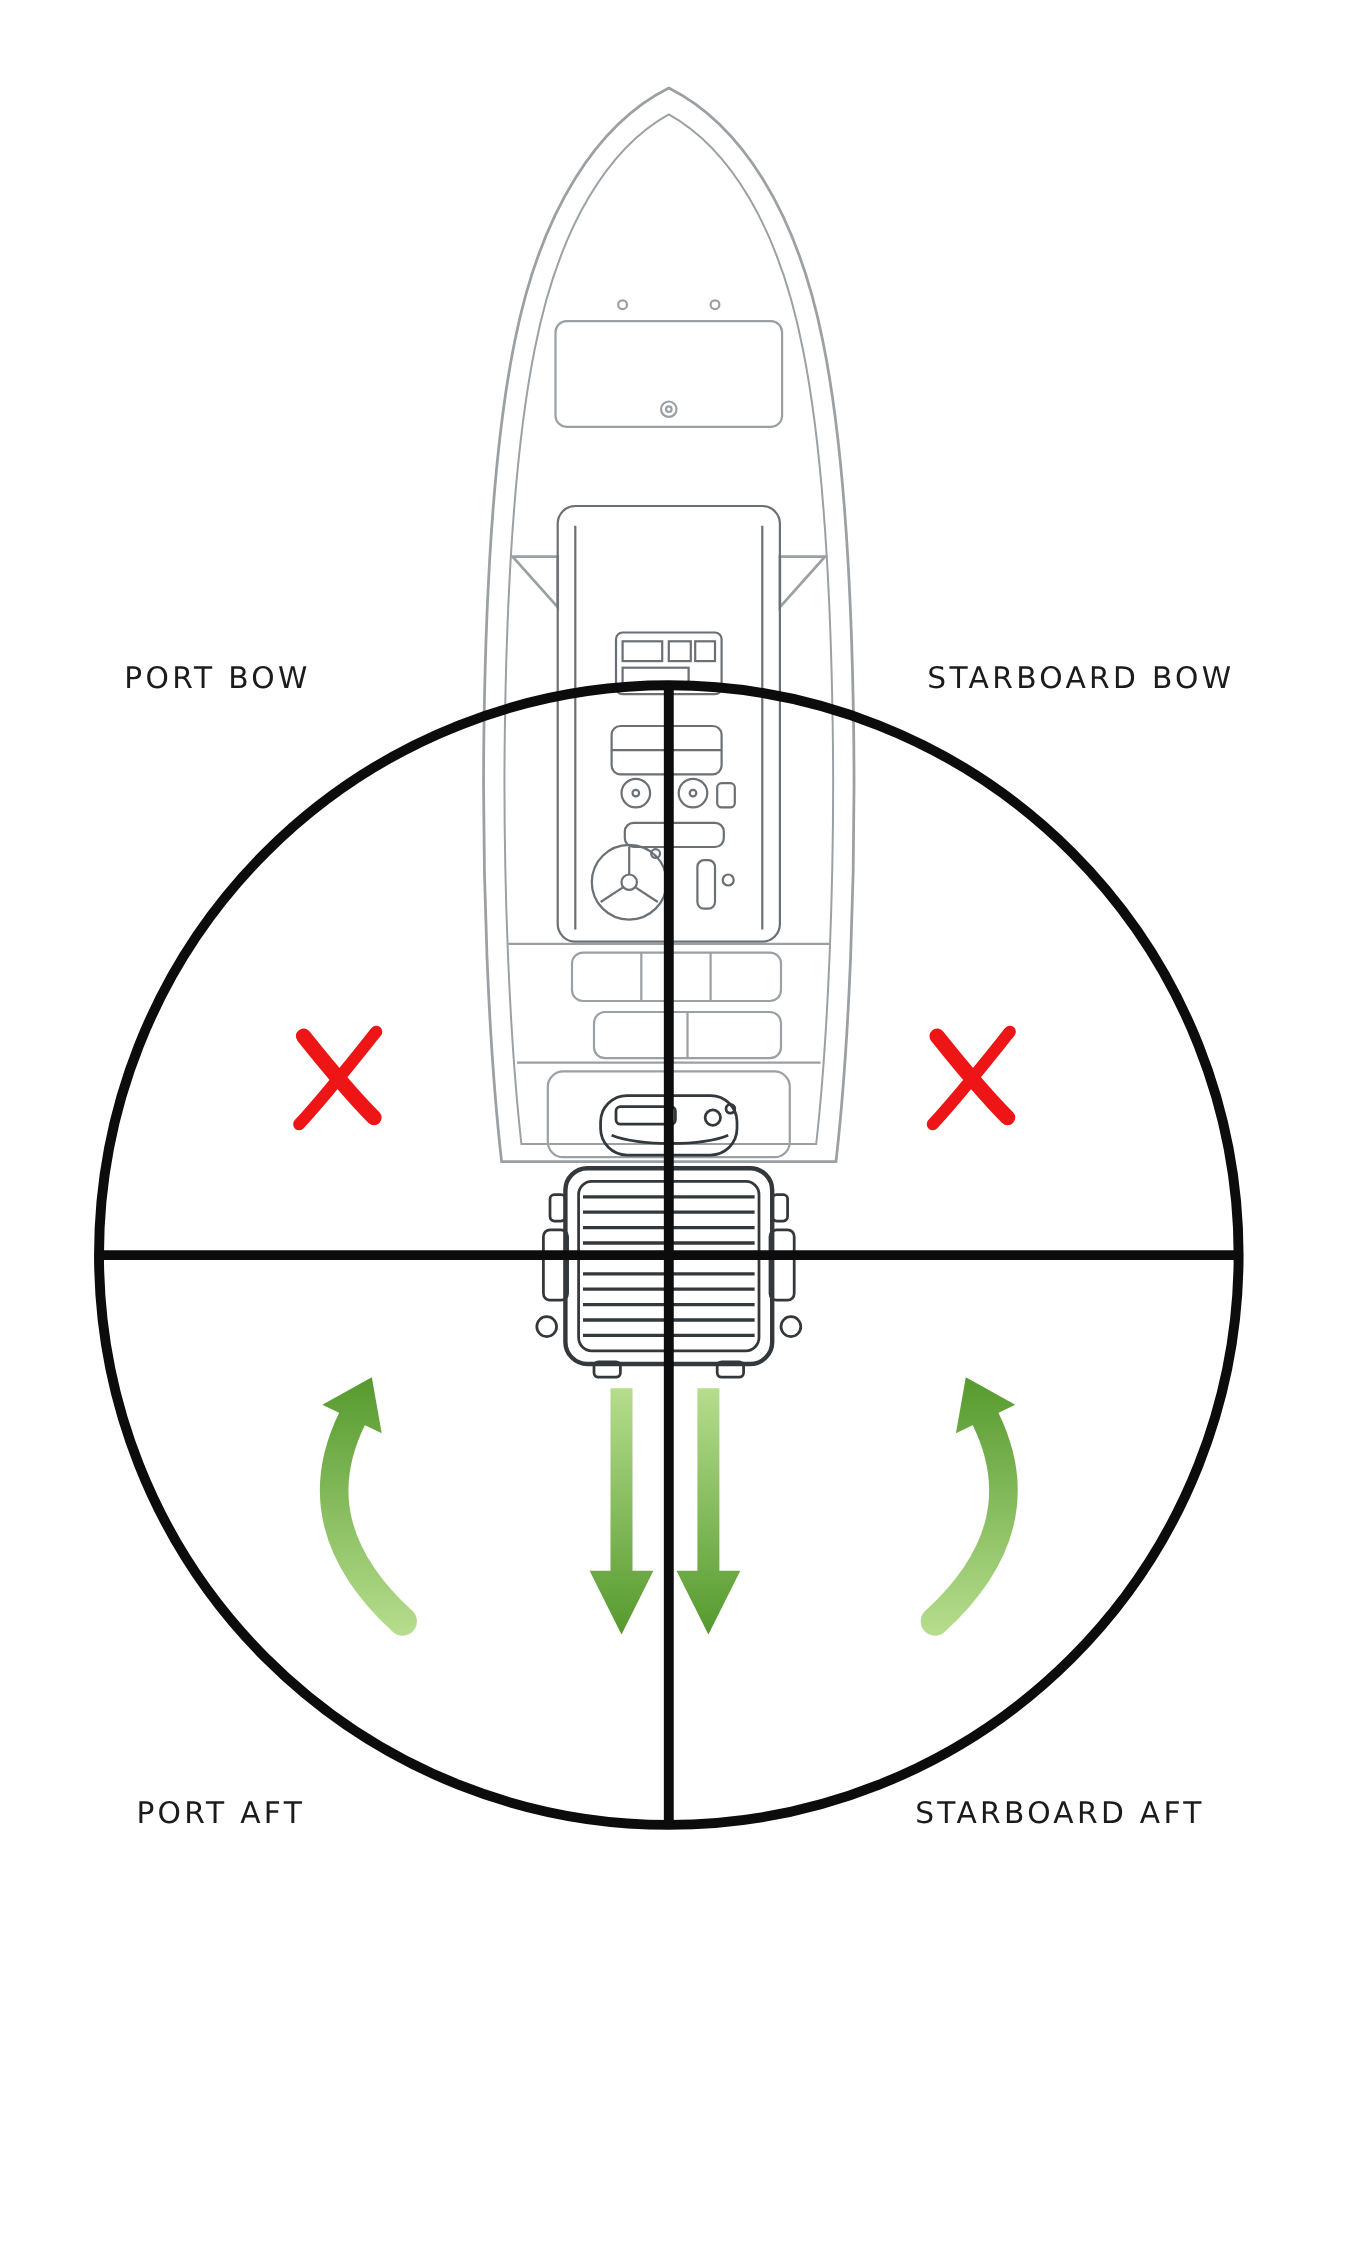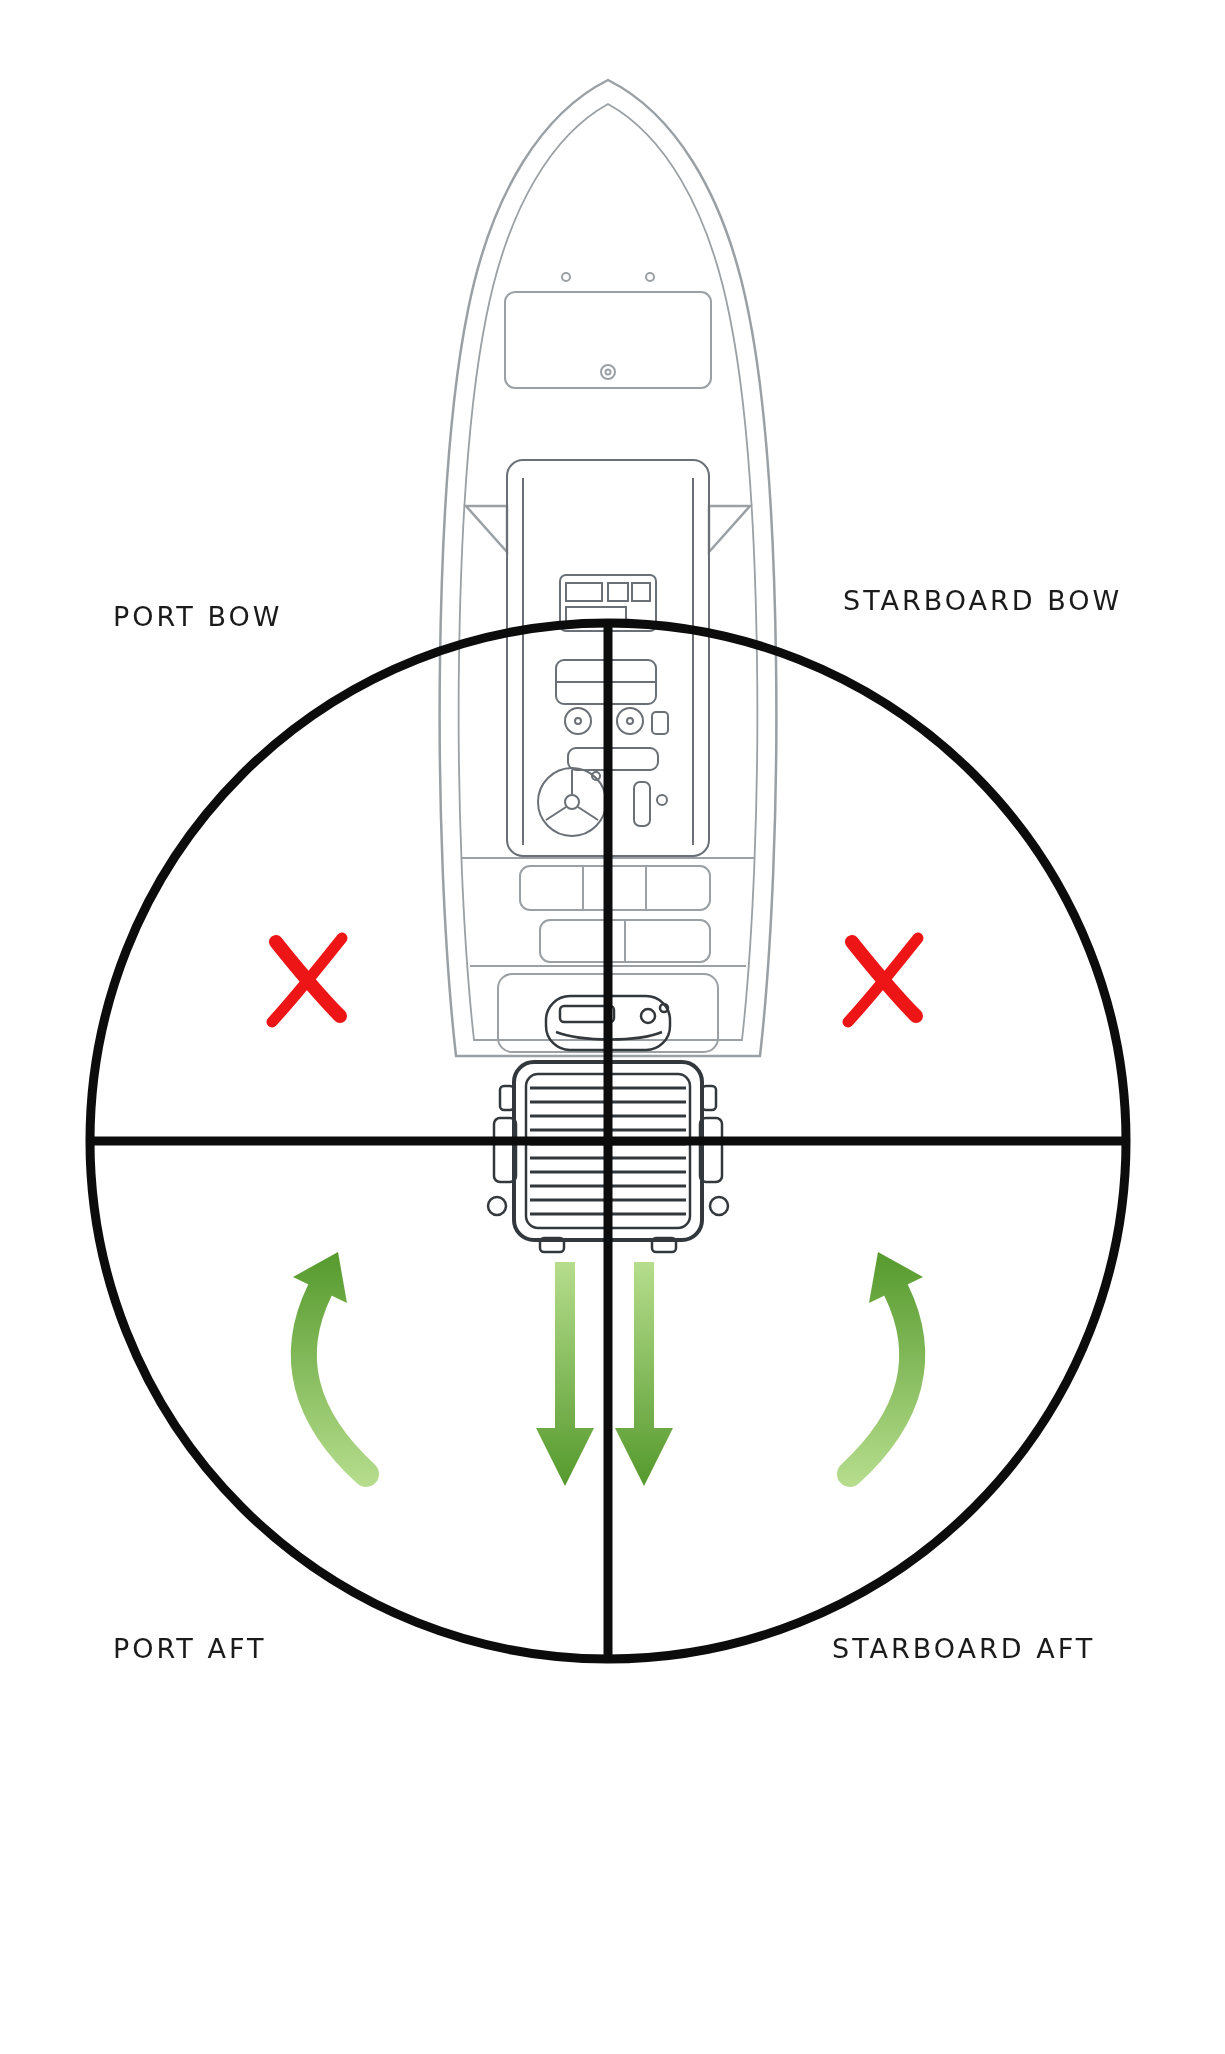--- a/index.html
+++ b/index.html
@@ -25,22 +25,22 @@
   .quadrant-label {
     position: absolute;
     font-size: 27px;
     letter-spacing: 3px;
     color: #1b1b1b;
     font-weight: 500;
     white-space: nowrap;
     user-select: none;
   }
   .lbl-port-bow       { left: 113px; top: 601px; }
-  .lbl-starboard-bow  { left: 843px; top: 585px; }
-  .lbl-port-aft       { left: 113px; top: 1633px; }
+  .lbl-starboard-bow  { left: 843px; top: 601px; }
+  .lbl-port-aft       { left: 124px; top: 1633px; }
   .lbl-starboard-aft  { left: 832px; top: 1633px; }
 </style>
 </head>
 <body>
 
 <div class="stage">
 
   <svg class="diagram-svg" viewBox="0 0 1225 2054">
     <defs>
       <linearGradient id="gradDown" gradientUnits="userSpaceOnUse" x1="0" y1="1262" x2="0" y2="1486">

